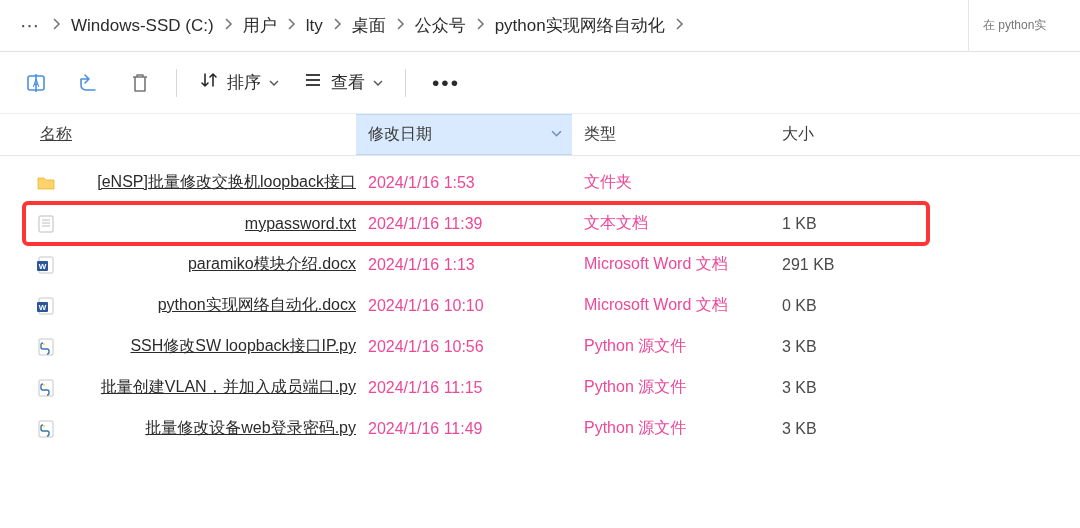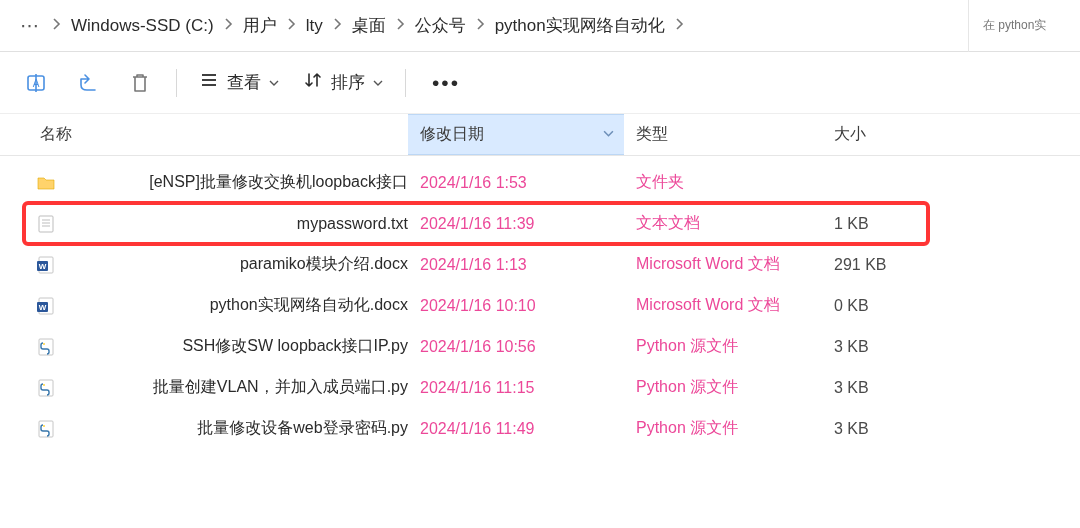--- a/index.html
+++ b/index.html
@@ -98,21 +98,21 @@
       cursor: pointer;
     }
     .header-row {
       display: flex;
       align-items: center;
       height: 42px;
       border-bottom: 1px solid #e6e6e6;
       font-size: 16px;
       color: #3b3b3b;
     }
-    .col-name { width: 408px; padding-left: 40px; position: relative; }
+    .col-name { width: 356px; padding-left: 40px; position: relative; text-decoration: underline; }
     .col-date { width: 216px; padding-left: 12px; display: flex; align-items: center; gap: 8px; }
     .col-type { width: 210px; padding-left: 12px; }
     .col-size { width: 90px; text-align: left; padding-right: 12px; }
     .hdr-date {
       background: #d9eaff;
       height: 100%;
       border-top: 1px solid #bcd7f5;
       border-bottom: 1px solid #bcd7f5;
       justify-content: space-between;
       padding-right: 10px;
@@ -222,48 +222,48 @@
     <svg width="24" height="24" viewBox="0 0 24 24">
         <path d="M5 14 L5 8 L13 8 M9 4 L13 8 L9 12 M5 14 Q5 19 11 19 L19 19" fill="none" stroke="#4a90e2" stroke-width="1.6" stroke-linejoin="round" stroke-linecap="round"></path>
       </svg>
   </div>
   <div class="tool-btn">
     <svg width="22" height="24" viewBox="0 0 22 24">
         <path d="M4 6 L18 6 M8 6 L8 4 L14 4 L14 6 M6 6 L6 20 L16 20 L16 6" fill="none" stroke="#777" stroke-width="1.6" stroke-linejoin="round"></path>
       </svg>
   </div>
   <div class="tool-sep"></div>
+  <div class="tool-group">
+    <span class="icon-shell">
+      <svg width="20" height="20" viewBox="0 0 20 20">
+          <path d="M6 4 L6 16 M3 13 L6 16 L9 13 M14 16 L14 4 M11 7 L14 4 L17 7" fill="none" stroke="#2b2b2b" stroke-width="1.6" stroke-linecap="round" stroke-linejoin="round"></path>
+        </svg>
+    </span>
+    <span>排序</span>
+    <span class="chev">
+        <svg class="small-chev" viewBox="0 0 10 10">
+          <path d="M1 3 L5 7 L9 3" fill="none" stroke="#555" stroke-width="1.4"></path>
+        </svg>
+      </span>
+  </div>
   <div class="tool-group">
     <span class="icon-shell">
       <svg width="20" height="20" viewBox="0 0 20 20">
           <line x1="3" y1="5" x2="17" y2="5" stroke="#2b2b2b" stroke-width="1.8"></line>
           <line x1="3" y1="10" x2="17" y2="10" stroke="#2b2b2b" stroke-width="1.8"></line>
           <line x1="3" y1="15" x2="17" y2="15" stroke="#2b2b2b" stroke-width="1.8"></line>
         </svg>
     </span>
     <span>查看</span>
     <span class="chev">
         <svg class="small-chev" viewBox="0 0 10 10">
           <path d="M1 3 L5 7 L9 3" fill="none" stroke="#555" stroke-width="1.4"></path>
         </svg>
       </span>
   </div>
-  <div class="tool-group">
-    <span class="icon-shell">
-      <svg width="20" height="20" viewBox="0 0 20 20">
-          <path d="M6 4 L6 16 M3 13 L6 16 L9 13 M14 16 L14 4 M11 7 L14 4 L17 7" fill="none" stroke="#2b2b2b" stroke-width="1.6" stroke-linecap="round" stroke-linejoin="round"></path>
-        </svg>
-    </span>
-    <span>排序</span>
-    <span class="chev">
-        <svg class="small-chev" viewBox="0 0 10 10">
-          <path d="M1 3 L5 7 L9 3" fill="none" stroke="#555" stroke-width="1.4"></path>
-        </svg>
-      </span>
-  </div>
   <div class="tool-sep"></div>
   <div class="tool-more">•••</div>
 </div>
 
 <div class="header-row">
   <div class="col-name">
     <span>名称</span>
   </div>
   <div class="col-date hdr-date">
     <span>修改日期</span>

